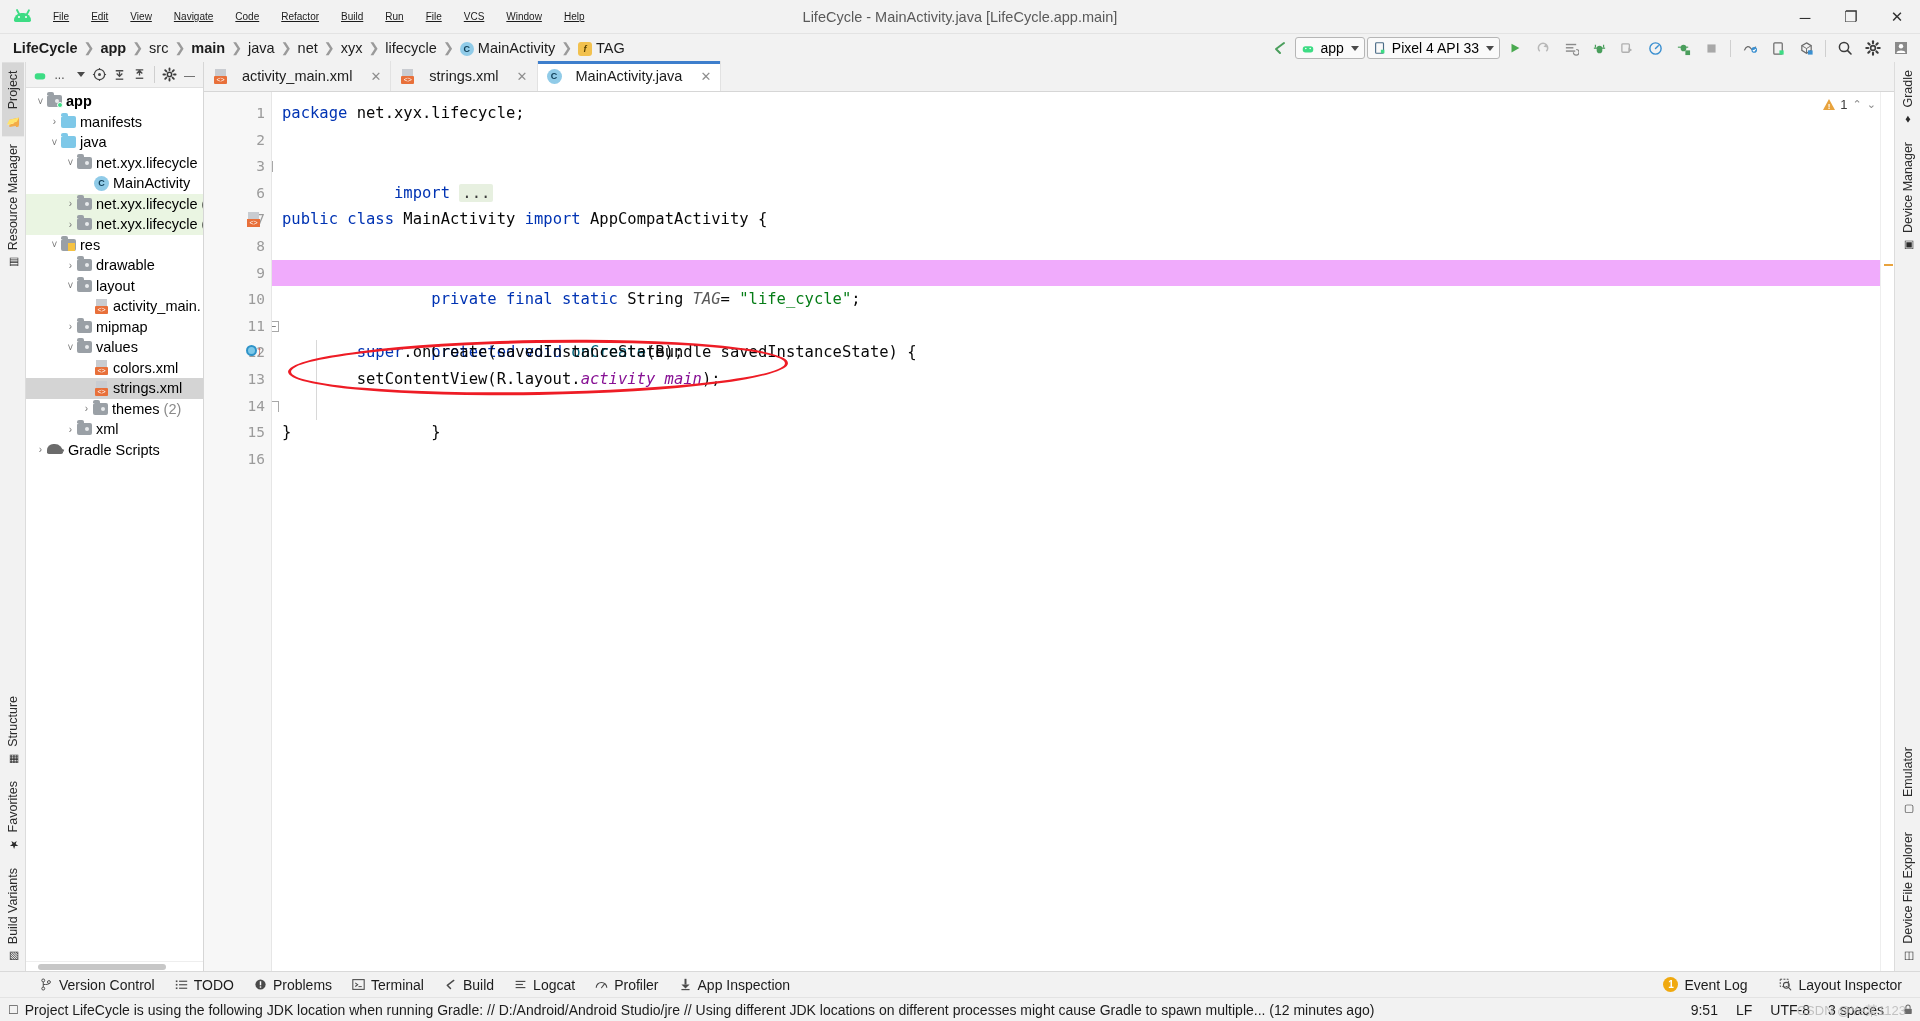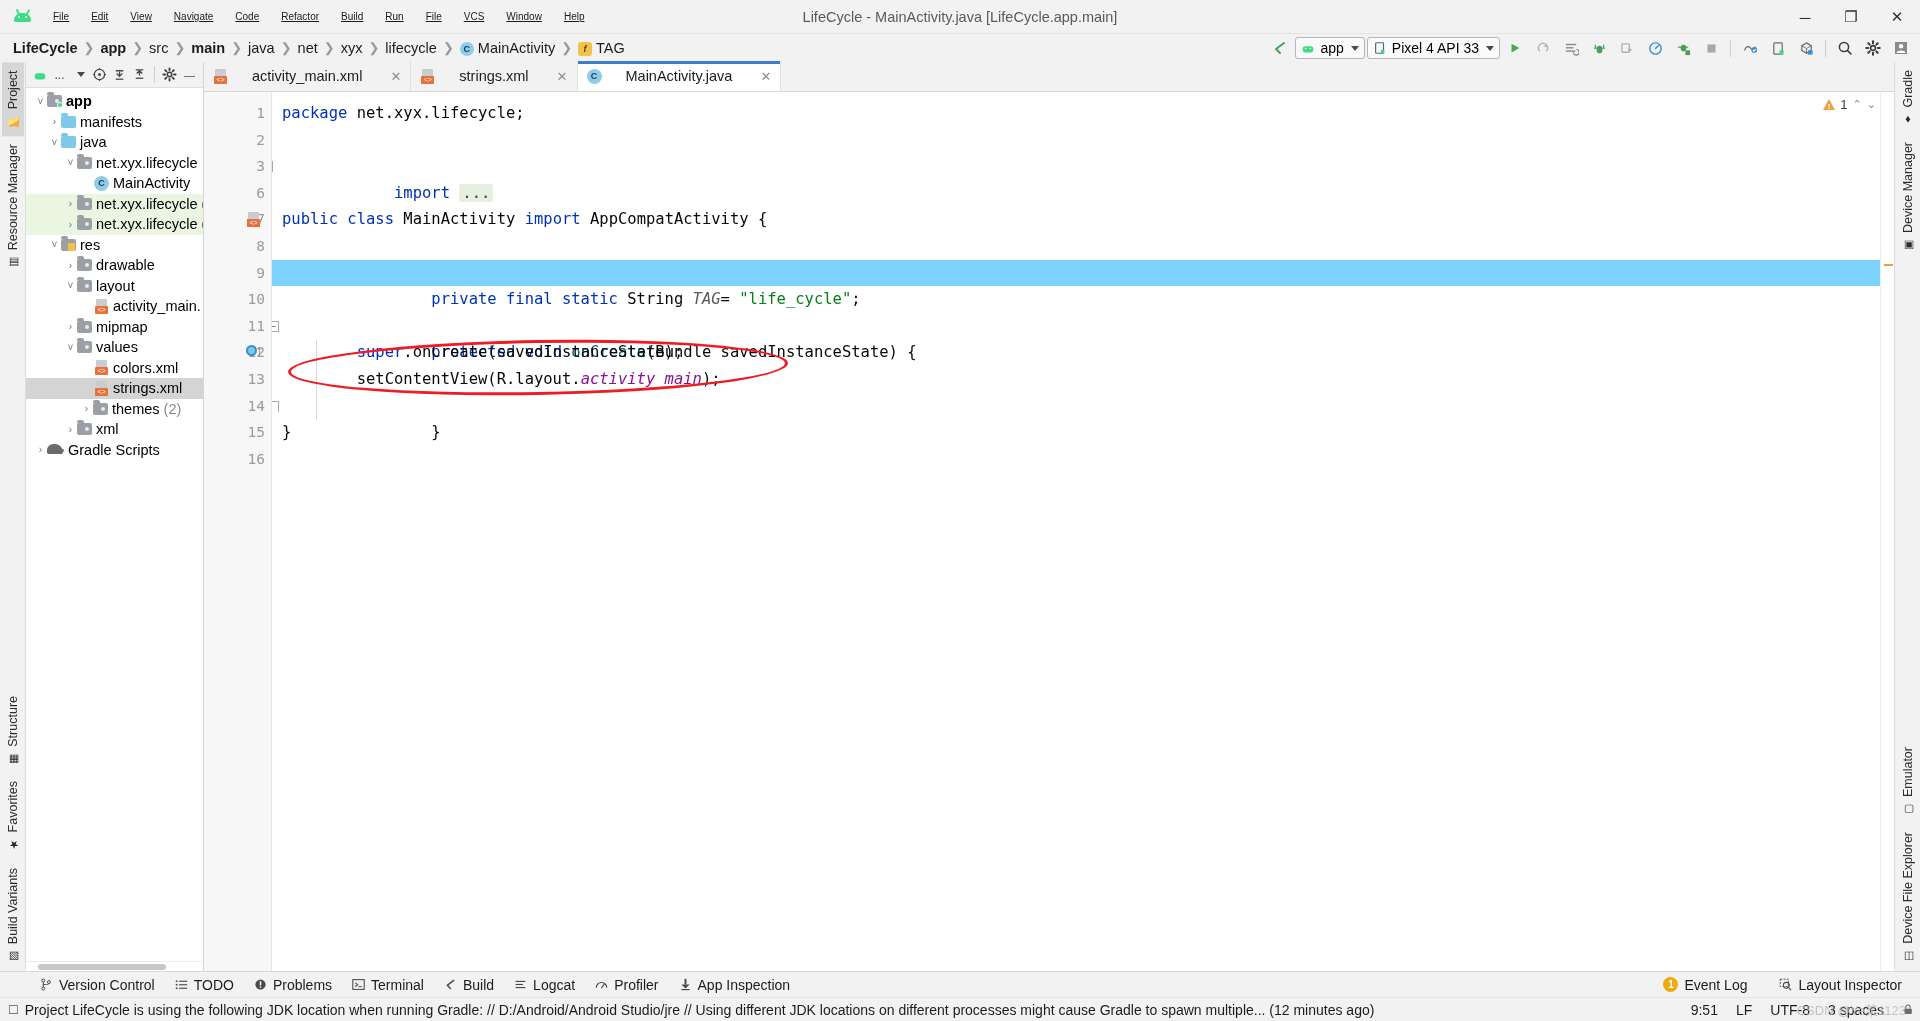--- a/index.html
+++ b/index.html
@@ -158,21 +158,21 @@
   .pp-hscroll { height: 10px; background: #fff; border-top: 1px solid #eee; position: relative; }
   .pp-hscroll .thumb { position: absolute; left: 12px; top: 2px; width: 128px; height: 6px; background: #c7c7c7; border-radius: 3px; }
 
   
   .editor-col { flex: 1 1 auto; display: flex; flex-direction: column; min-width: 0; background: #fff; }
   .tabbar {
     height: 30px; flex: 0 0 30px; background: #f2f2f2; display: flex; align-items: flex-end;
     border-bottom: 1px solid #d6d6d6;
   }
   .etab {
-    height: 30px; display: flex; align-items: center; gap: 24px; padding: 0 9px;
+    height: 30px; display: flex; align-items: center; gap: 14px; padding: 0 9px;
     font-size: 14.5px; color: #1c1c1c; border-right: 1px solid #e2e2e2; position: relative;
   }
   .etab.active { background: #fff; }
   .etab.active::after {
     content: ""; position: absolute; left: 0; right: 0; top: 0; height: 3px; background: #3d7ecc;
   }
   .etab .x { color: #8e8e8e; font-size: 13px; margin-left: 4px; }
 
   .editor-wrap { flex: 1 1 auto; display: flex; min-height: 0; position: relative; background: #fff; }
   .gutter {
@@ -182,21 +182,21 @@
   .ln {
     height: 26.6px; line-height: 26.6px; text-align: right; padding-right: 6px;
     color: #9b9b9b; font-family: "DejaVu Sans Mono", monospace; font-size: 14.5px;
     position: relative;
   }
   .code-area {
     flex: 1 1 auto; position: relative; padding-top: 8px; overflow: hidden;
     font-family: "DejaVu Sans Mono", monospace; font-size: 15.5px;
   }
   .cl { height: 26.6px; line-height: 26.6px; white-space: pre; padding-left: 10px; position: relative; }
-  .cl.hl { background: #7dd3fc; }
+  .cl.hl { background: #f0abfc; }
   .kw { color: #0033b3; }
   .str { color: #067d17; }
   .fld { color: #5a5a5a; font-style: italic; }
   .mth { color: #00627a; }
   .ann { color: #9e880d; }
   .const { color: #871094; font-style: italic; }
   .plain { color: #080808; }
   .fold-chip { background: #e7f0e0; color: #3b3b3b; border-radius: 2px; padding: 0 3px; }
 
   .fold-minus {

